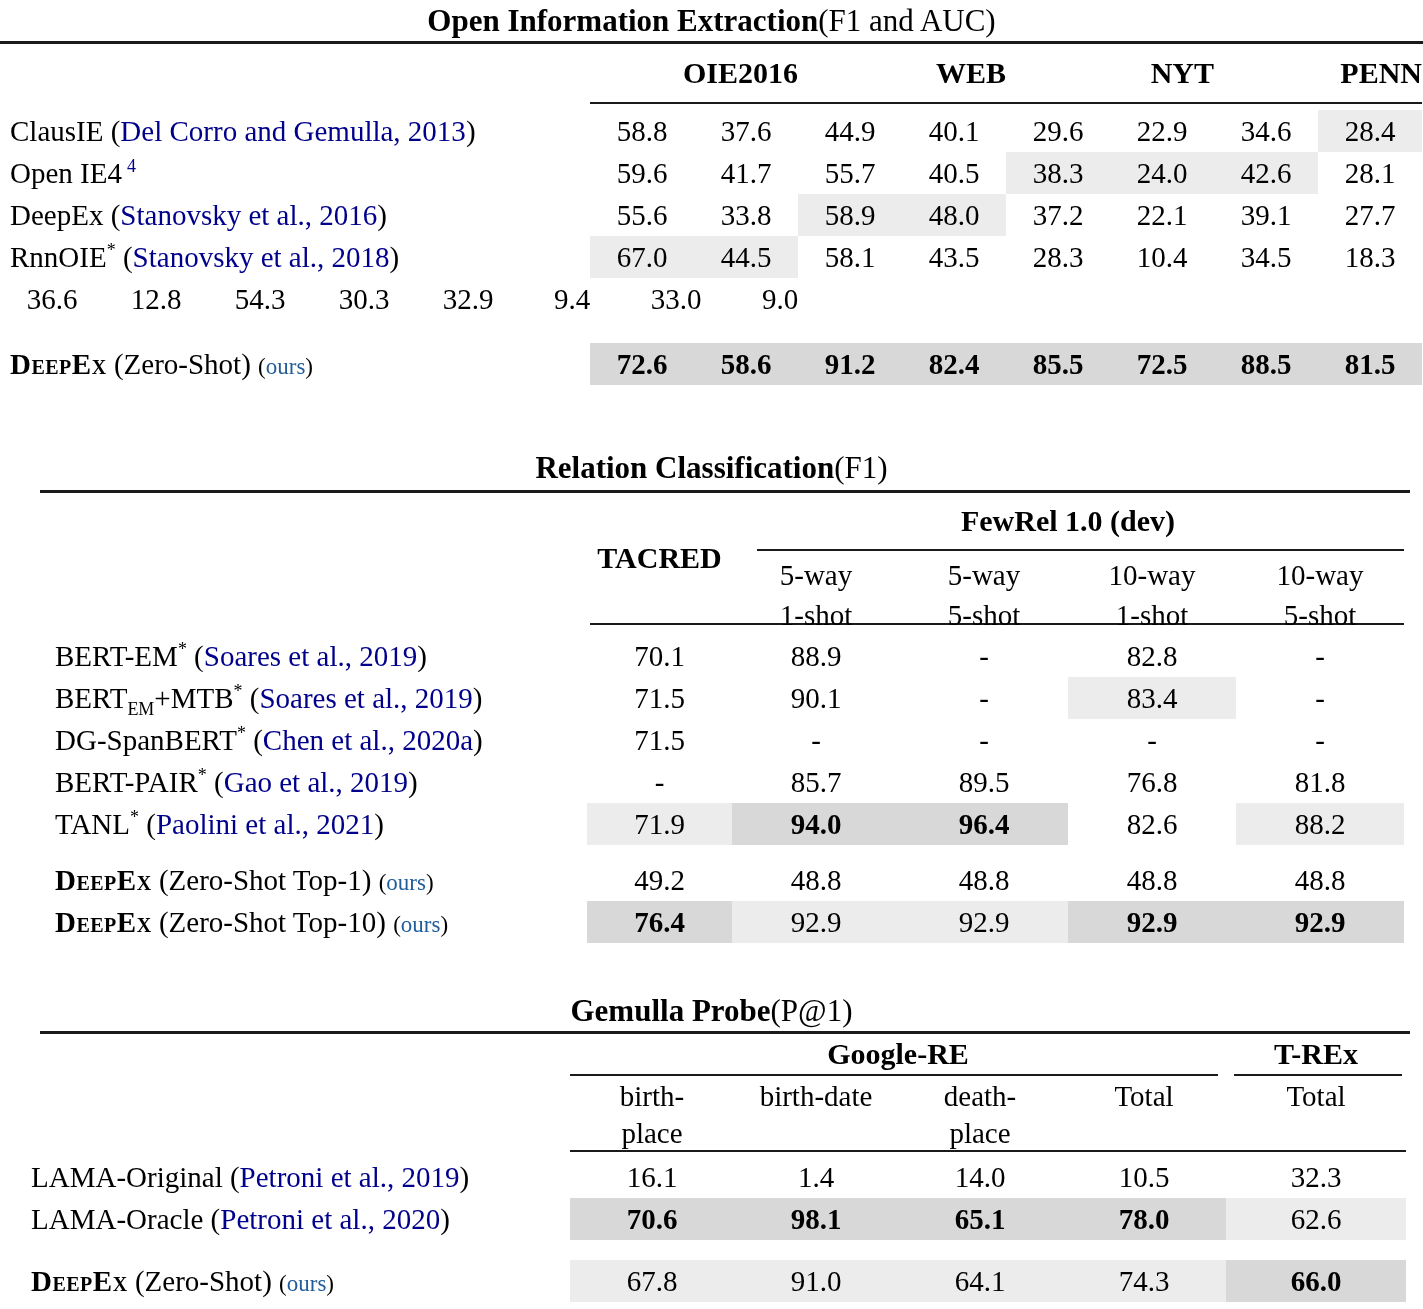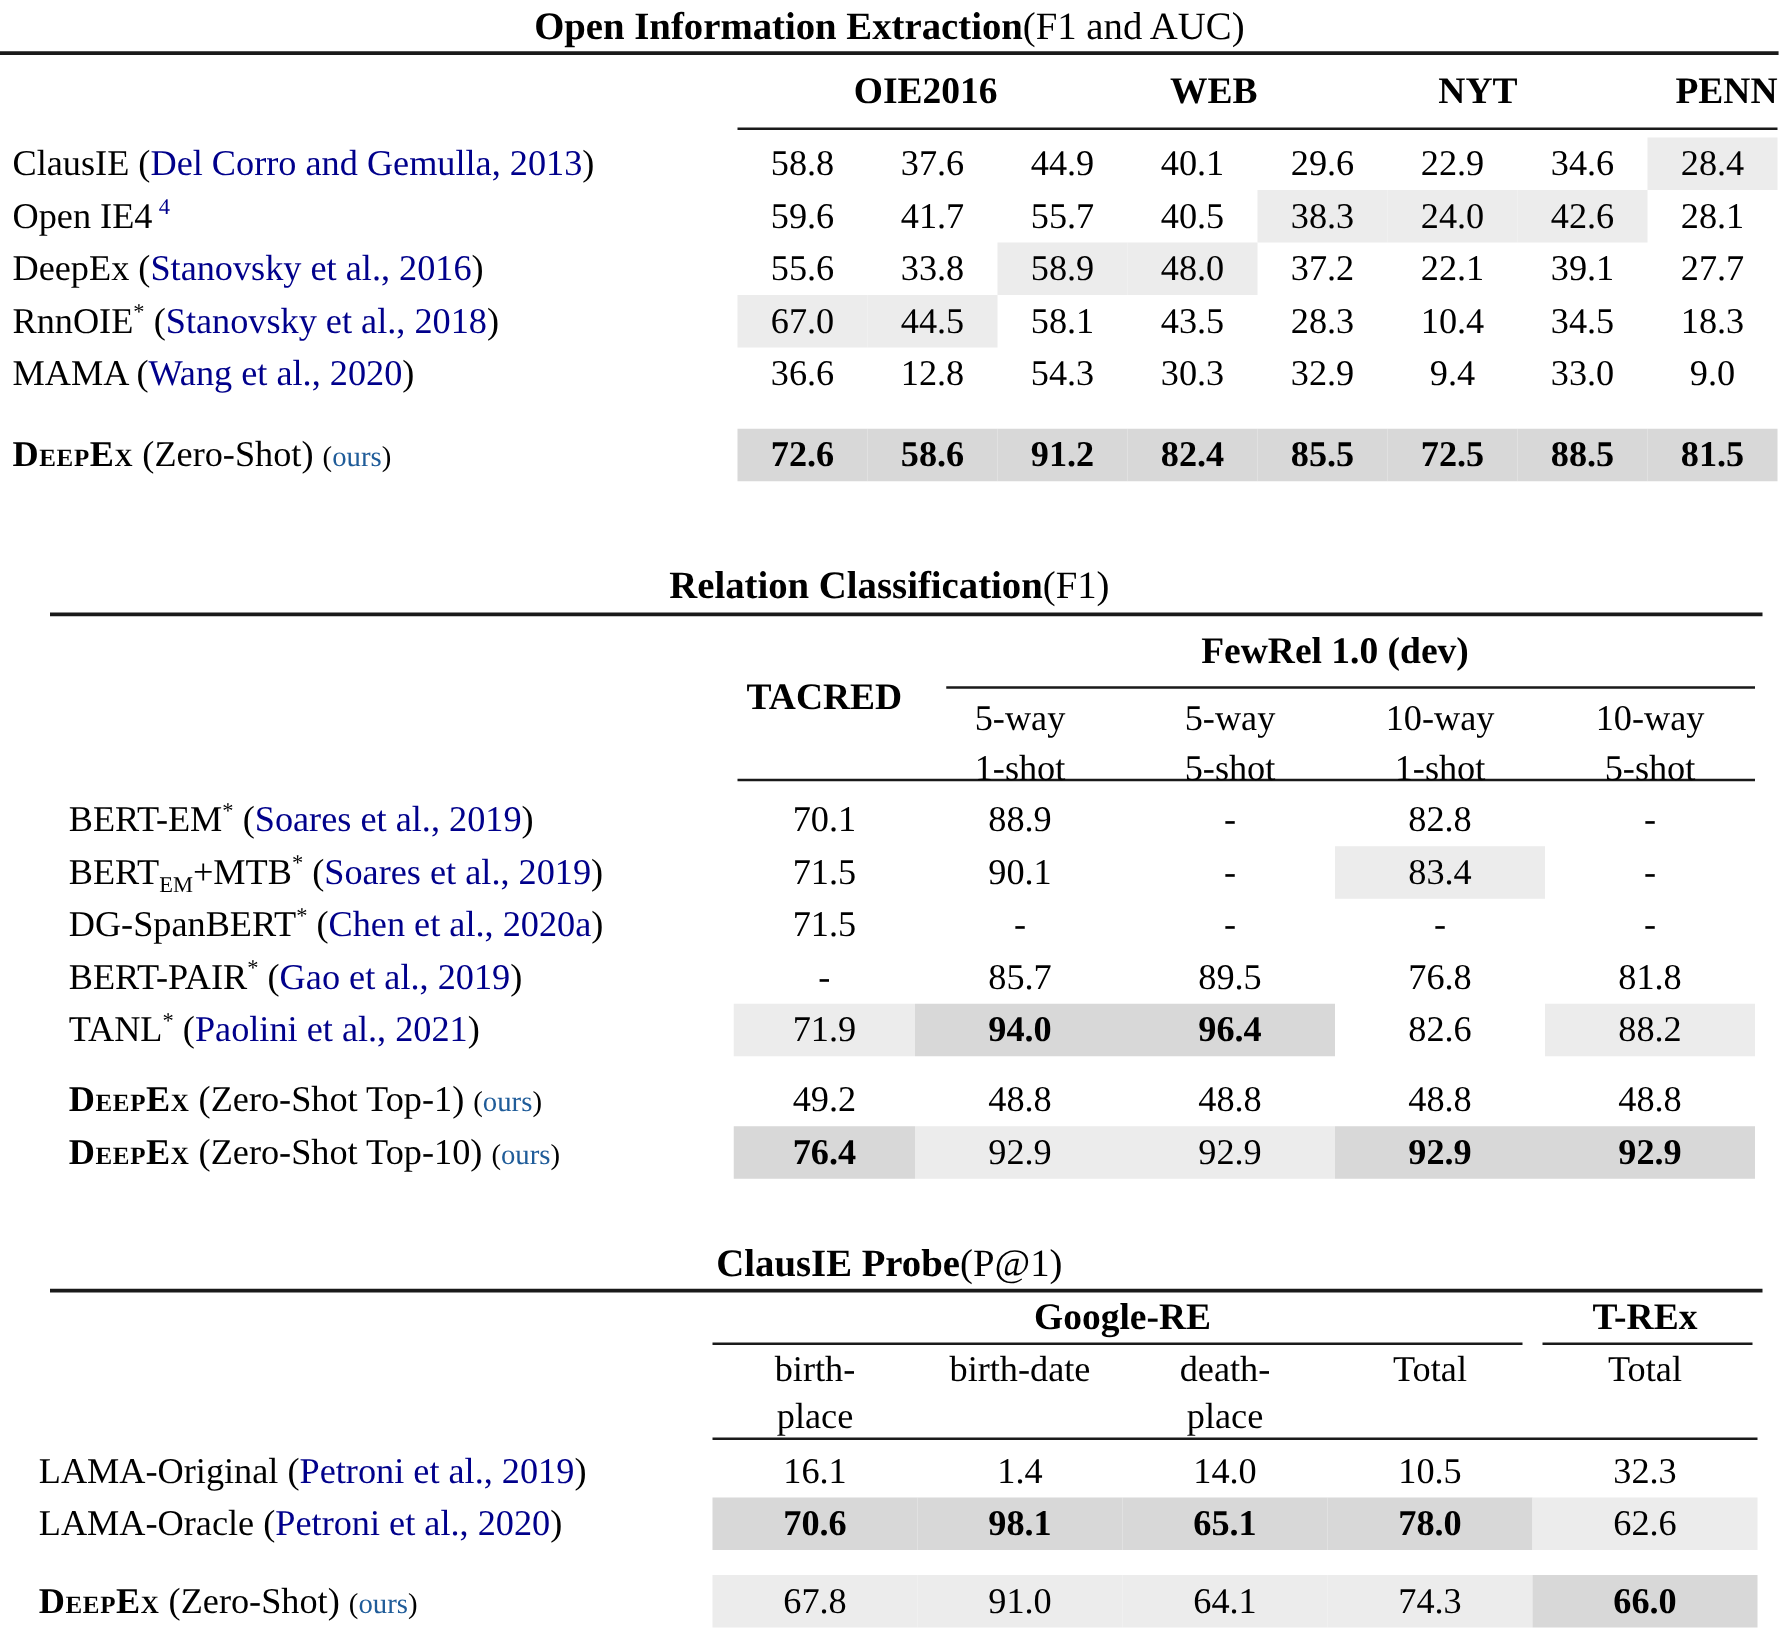--- a/index.html
+++ b/index.html
@@ -134,21 +134,20 @@
       <div class="c hl">44.5</div>
       <div class="c">58.1</div>
       <div class="c">43.5</div>
       <div class="c">28.3</div>
       <div class="c">10.4</div>
       <div class="c">34.5</div>
       <div class="c">18.3</div>
     </div>
 
     <div class="row">
-      <div class="lbl"><span>MAMA</span><span> (</span><span class="cite">Wang et al., 2020</span><span>)</span></div>
       <div class="c">36.6</div>
       <div class="c">12.8</div>
       <div class="c">54.3</div>
       <div class="c">30.3</div>
       <div class="c">32.9</div>
       <div class="c">9.4</div>
       <div class="c">33.0</div>
       <div class="c">9.0</div>
     </div>
 
@@ -265,21 +264,21 @@
       <div class="c2 hl">92.9</div>
       <div class="c2 hl">92.9</div>
       <div class="c2 hd b">92.9</div>
       <div class="c2 hd b">92.9</div>
     </div>
   </div>
 </section>
 
 <section class="t3">
   <div class="t-title">
-    <span class="tb">ClausIE Probe</span>
+    <span class="tb">Gemulla Probe</span>
       <span> (P@1)</span>
   </div>
   <div class="toprule"></div>
   <div class="t3head">
     <div class="gpad"></div>
     <div class="g-wrap">
       <div class="g-title">Google-RE</div>
       <div class="cmid"></div>
       <div class="subcols">
         <div class="c">

